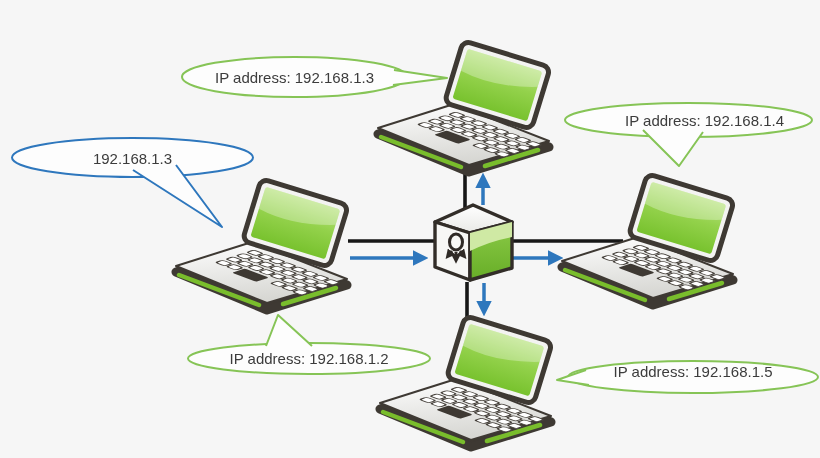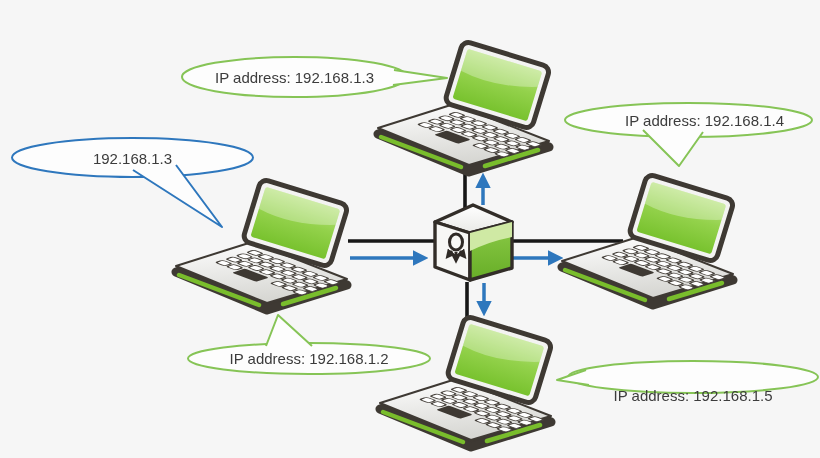--- a/index.html
+++ b/index.html
@@ -18,21 +18,21 @@
     text-align:right;
     color:#3c3c3c;
     font-size:15px;
     line-height:17px;
     pointer-events:none;
   }
   .bt-top{left:182px;top:57px;width:225px;height:40px;}
   .bt-right{left:581px;top:100px;width:247px;height:40px;}
   .bt-sender{left:22px;top:138px;width:221px;height:40px;}
   .bt-bl{left:188px;top:343px;width:242px;height:31px;}
-  .bt-br{left:568px;top:361px;width:250px;height:20px;margin-top:24px;}
+  .bt-br{left:568px;top:361px;width:250px;height:20px;}
 </style>
 </head>
 <body>
 
 <div class="stage">
 
   <svg width="820" height="458" viewBox="0 0 820 458">
     <defs>
       <linearGradient id="screenGrad" x1="0" y1="0" x2="0" y2="1">
         <stop offset="0" stop-color="#b9e381"></stop>

